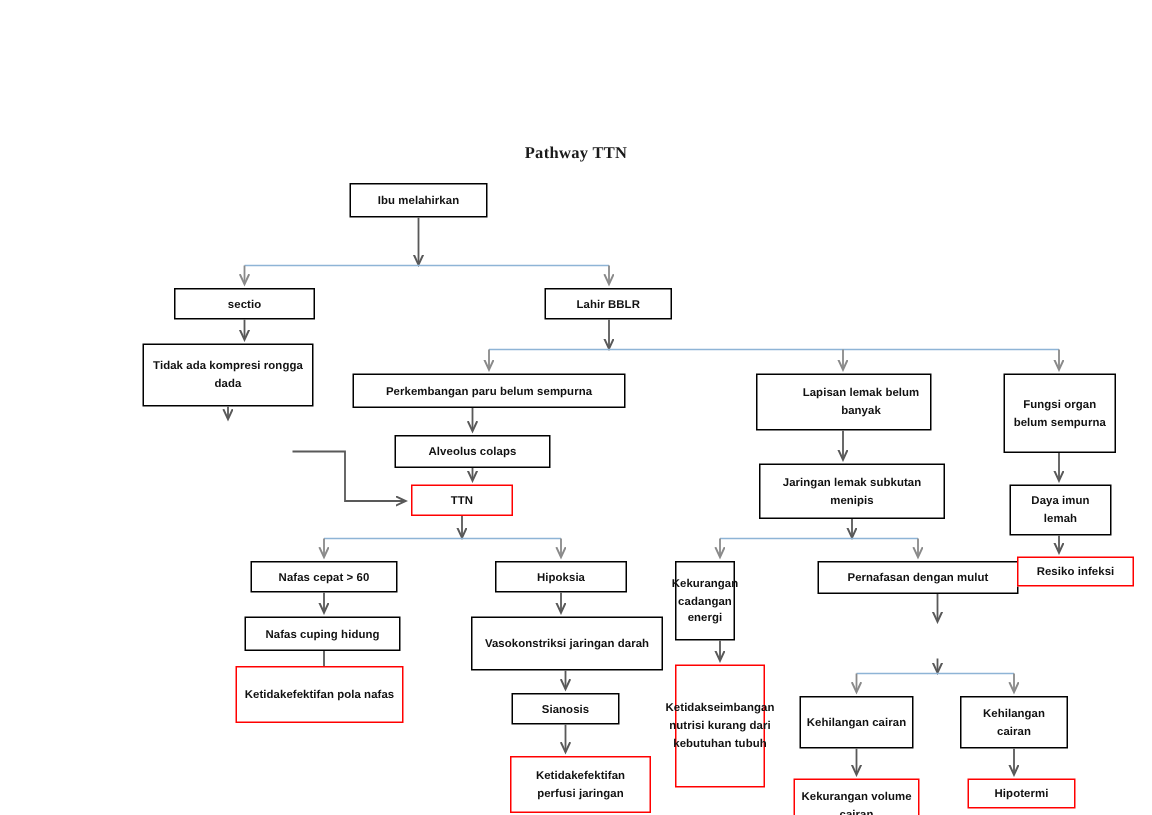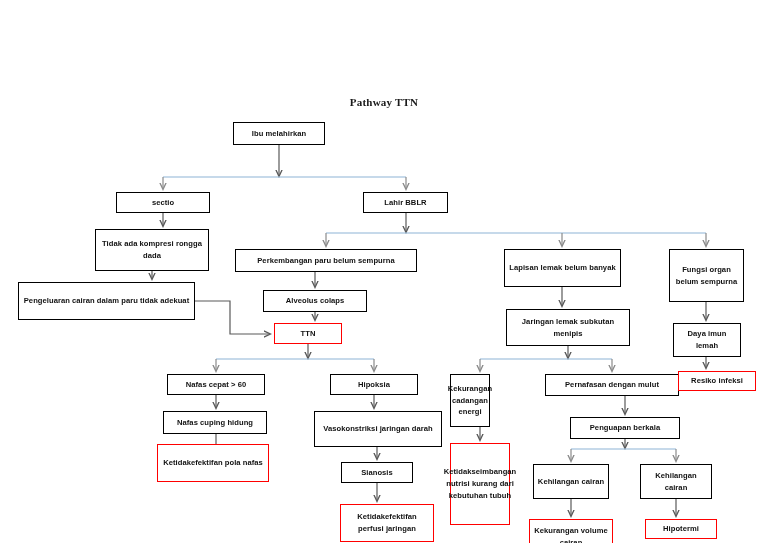--- a/index.html
+++ b/index.html
@@ -171,35 +171,33 @@
 
       <line x1="706" y1="323" x2="706" y2="334" marker-end="url(#arrowDark)"></line>
     </g>
   </svg>
 
   <div class="node" style="left:233px; top:88px; width:92px; height:23px;">Ibu melahirkan</div>
   <div class="node" style="left:116px; top:158px; width:94px; height:21px;">sectio</div>
   <div class="node" style="left:363px; top:158px; width:85px; height:21px;">Lahir BBLR</div>
   <div class="node" style="left:95px; top:195px; width:114px; height:42px;">Tidak ada kompresi rongga dada</div>
   <div class="node" style="left:235px; top:215px; width:182px; height:23px;">Perkembangan paru belum sempurna</div>
-  <div class="node" style="left:504px; top:215px; width:117px; height:38px;">Lapisan lemak belum banyak</div>
+  <div class="node" style="left:504px; top:215px; width:117px; height:38px;padding-left:26px;">Lapisan lemak belum banyak</div>
   <div class="node" style="left:669px; top:215px; width:75px; height:53px;">Fungsi organ belum sempurna</div>
   <div class="node" style="left:263px; top:256px; width:104px; height:22px;">Alveolus colaps</div>
-  <div class="node" style="left:18px; top:248px; width:177px; height:38px;">Pengeluaran cairan dalam paru tidak adekuat</div>
   <div class="node" style="left:506px; top:275px; width:124px; height:37px;">Jaringan lemak subkutan menipis</div>
   <div class="node red" style="left:274px; top:289px; width:68px; height:21px;">TTN</div>
   <div class="node" style="left:673px; top:289px; width:68px; height:34px;">Daya imun lemah</div>
   <div class="node" style="left:167px; top:340px; width:98px; height:21px;">Nafas cepat &gt; 60</div>
   <div class="node" style="left:330px; top:340px; width:88px; height:21px;">Hipoksia</div>
   <div class="node" style="left:450px; top:340px; width:40px; height:53px;">Kekurangan cadangan energi</div>
   <div class="node" style="left:545px; top:340px; width:134px; height:22px;">Pernafasan dengan mulut</div>
   <div class="node red" style="left:678px; top:337px; width:78px; height:20px;">Resiko infeksi</div>
   <div class="node" style="left:163px; top:377px; width:104px; height:23px;">Nafas cuping hidung</div>
   <div class="node" style="left:314px; top:377px; width:128px; height:36px;">Vasokonstriksi jaringan darah</div>
-  <div class="node" style="left:570px; top:383px; width:110px; height:22px;">Penguapan berkala</div>
   <div class="node red" style="left:157px; top:410px; width:112px; height:38px;">Ketidakefektifan pola nafas</div>
   <div class="node red" style="left:450px; top:409px; width:60px; height:82px;">Ketidakseimbangan nutrisi kurang dari kebutuhan tubuh</div>
   <div class="node" style="left:341px; top:428px; width:72px; height:21px;">Sianosis</div>
   <div class="node" style="left:533px; top:430px; width:76px; height:35px;">Kehilangan cairan</div>
   <div class="node" style="left:640px; top:430px; width:72px; height:35px;">Kehilangan cairan</div>
   <div class="node red" style="left:340px; top:470px; width:94px; height:38px;">Ketidakefektifan perfusi jaringan</div>
   <div class="node red" style="left:529px; top:485px; width:84px; height:36px;">Kekurangan volume cairan</div>
   <div class="node red" style="left:645px; top:485px; width:72px; height:20px;">Hipotermi</div>
 
 </div>

